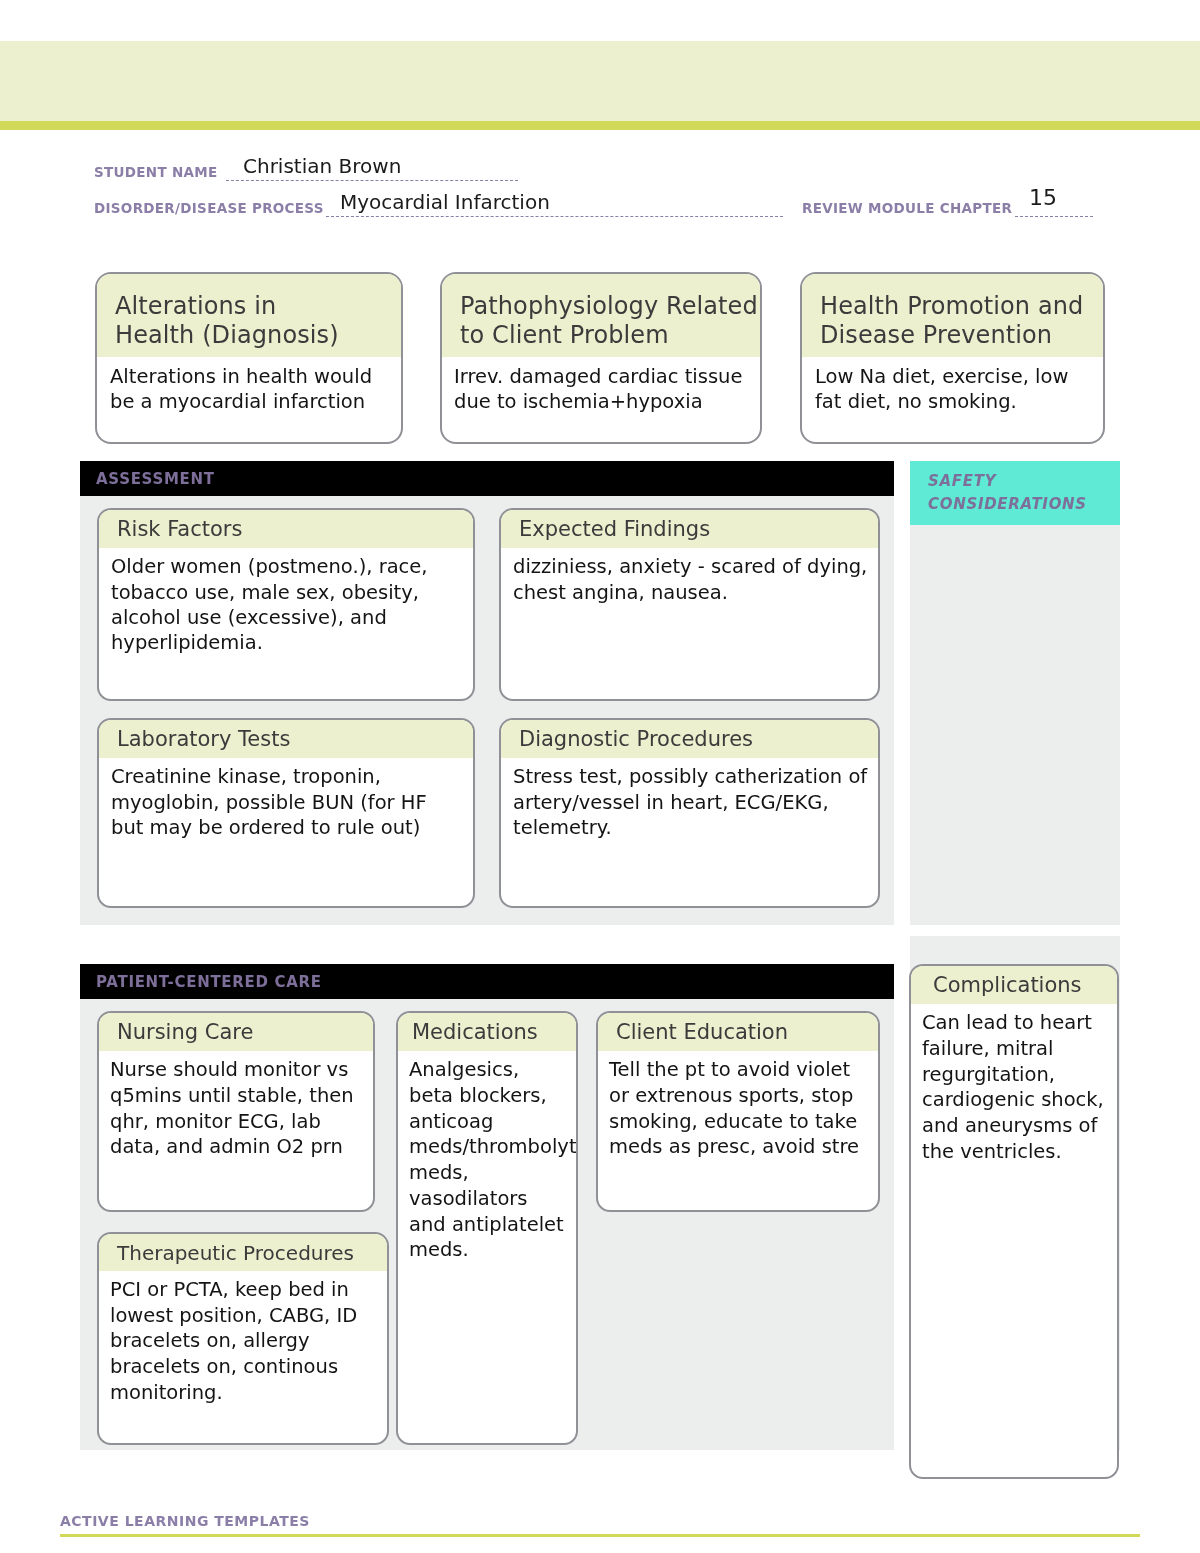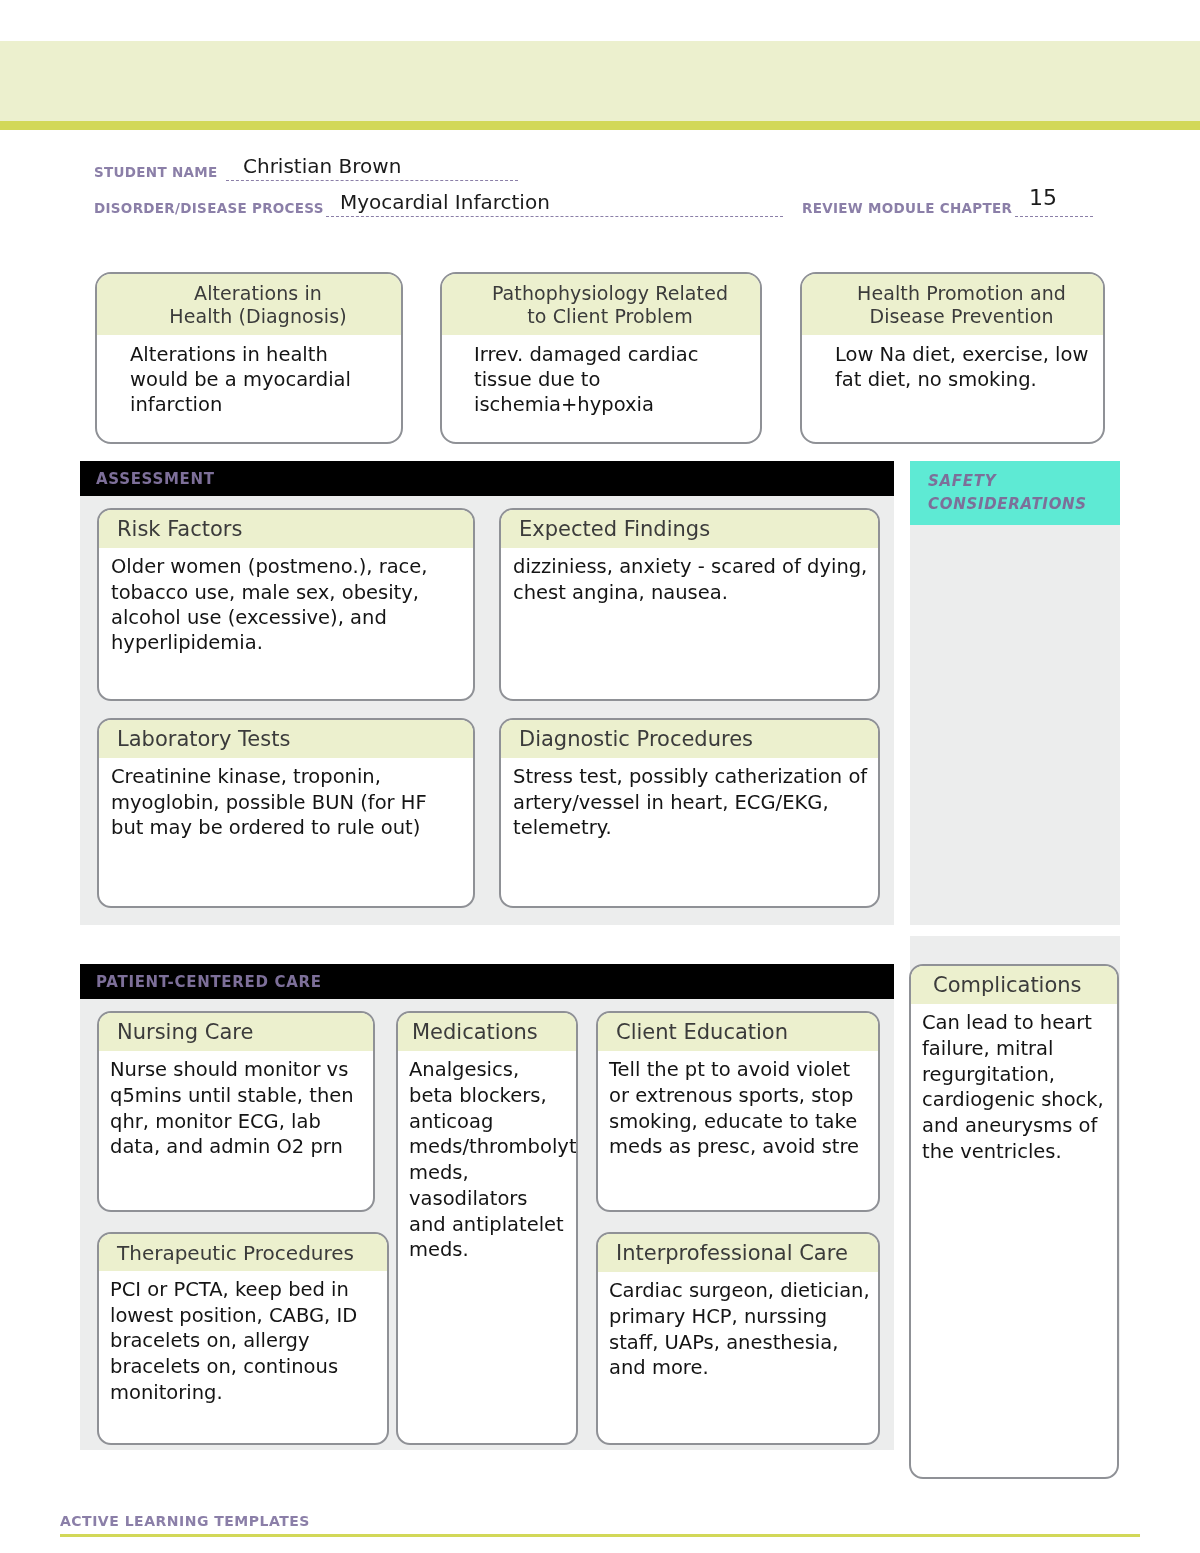--- a/index.html
+++ b/index.html
@@ -53,29 +53,28 @@
     position:absolute;
     font-size:20px;color:#1b1b1b;white-space:nowrap;
   }
 
   
   .topbox{
     position:absolute;border:2px solid #8f9196;border-radius:16px;
     background:#ffffff;overflow:hidden;box-sizing:border-box;
   }
   .bx-head{
-    background:#ecf0ce;padding:8px 0 7px 18px;
+    background:#ecf0ce;padding:18px 0 7px 18px;
     font-family:"DejaVu Sans","Liberation Sans",sans-serif;
-    font-size:19px;color:#3b3b3b;line-height:1.2;
+    font-size:24px;color:#3b3b3b;line-height:1.2;
     letter-spacing:.1px;
-    text-align:center;
   }
   .bx-body{
     padding:7px 10px 8px 13px;
-    font-size:19.5px;color:#141414;line-height:1.30;margin-left:20px;
+    font-size:19.5px;color:#141414;line-height:1.30;
   }
 
   
   .sect{position:absolute;background:#eceded;box-sizing:border-box;}
   .sect-head{
     background:#000000;width:100%;
     font-size:15px;font-weight:700;letter-spacing:.7px;
     color:#7d6f99;text-transform:uppercase;
     padding:9px 0 8px 16px;box-sizing:border-box;
   }
@@ -212,24 +211,20 @@
   <div class="card" style="left:596px;top:1011px;width:284px;height:201px;">
     <div class="card-head">Client Education</div>
     <div class="card-body narrow">Tell the pt to avoid violet or extrenous sports, stop smoking, educate to take meds as presc, avoid stre</div>
   </div>
 
   <div class="card" style="left:97px;top:1232px;width:292px;height:213px;">
     <div class="card-head" style="font-size:20px;">Therapeutic Procedures</div>
     <div class="card-body narrow">PCI or PCTA, keep bed in lowest position, CABG, ID bracelets on, allergy bracelets on, continous monitoring.</div>
   </div>
 
-  <div class="card" style="left:596px;top:1232px;width:284px;height:213px;">
-    <div class="card-head">Interprofessional Care</div>
-    <div class="card-body narrow">Cardiac surgeon, dietician, primary HCP, nurssing staff, UAPs, anesthesia, and more.</div>
-  </div>
 
   <div class="rail" style="left:910px;top:936px;width:210px;height:514px;"></div>
 
   <div class="card" style="left:909px;top:964px;width:210px;height:515px;">
     <div class="card-head" style="padding-left:22px;">Complications</div>
     <div class="card-body narrow">Can lead to heart failure, mitral regurgitation, cardiogenic shock, and aneurysms of the ventricles.</div>
   </div>
 
   <div class="foot-text">ACTIVE LEARNING TEMPLATES</div>
   <div class="foot-rule"></div>

